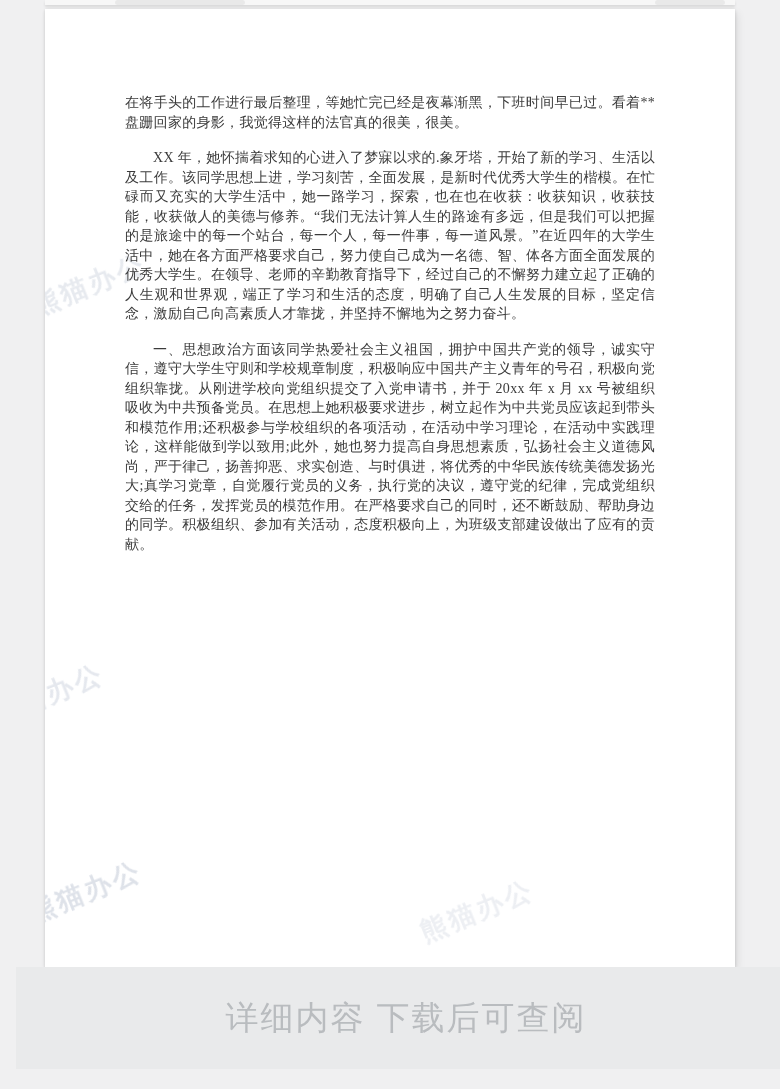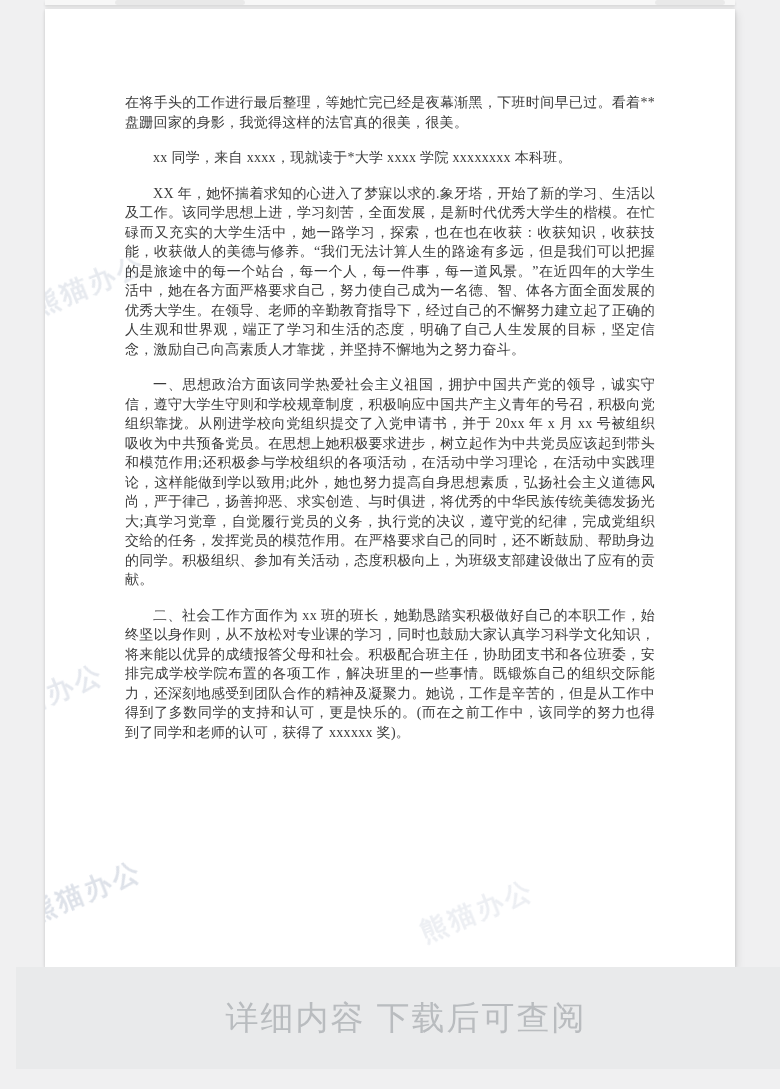--- a/index.html
+++ b/index.html
@@ -113,24 +113,22 @@
 
   <div class="sheet">
 
     <div class="wm wm-b">熊猫办公</div>
     <div class="wm wm-c">熊猫办公</div>
     <div class="wm wm-a">熊猫办公</div>
     <div class="wm wm-d">熊猫办公</div>
 
     <div class="content">
       <p class="para no-indent">在将手头的工作进行最后整理，等她忙完已经是夜幕渐黑，下班时间早已过。看着**盘跚回家的身影，我觉得这样的法官真的很美，很美。</p>
-      <p class="para">xx 同学，来自 xxxx，现就读于*大学 xxxx 学院 xxxxxxxx 本科班。</p>
       <p class="para">XX 年，她怀揣着求知的心进入了梦寐以求的.象牙塔，开始了新的学习、生活以及工作。该同学思想上进，学习刻苦，全面发展，是新时代优秀大学生的楷模。在忙碌而又充实的大学生活中，她一路学习，探索，也在也在收获：收获知识，收获技能，收获做人的美德与修养。“我们无法计算人生的路途有多远，但是我们可以把握的是旅途中的每一个站台，每一个人，每一件事，每一道风景。”在近四年的大学生活中，她在各方面严格要求自己，努力使自己成为一名德、智、体各方面全面发展的优秀大学生。在领导、老师的辛勤教育指导下，经过自己的不懈努力建立起了正确的人生观和世界观，端正了学习和生活的态度，明确了自己人生发展的目标，坚定信念，激励自己向高素质人才靠拢，并坚持不懈地为之努力奋斗。</p>
       <p class="para">一、思想政治方面该同学热爱社会主义祖国，拥护中国共产党的领导，诚实守信，遵守大学生守则和学校规章制度，积极响应中国共产主义青年的号召，积极向党组织靠拢。从刚进学校向党组织提交了入党申请书，并于 20xx 年 x 月 xx 号被组织吸收为中共预备党员。在思想上她积极要求进步，树立起作为中共党员应该起到带头和模范作用;还积极参与学校组织的各项活动，在活动中学习理论，在活动中实践理论，这样能做到学以致用;此外，她也努力提高自身思想素质，弘扬社会主义道德风尚，严于律己，扬善抑恶、求实创造、与时俱进，将优秀的中华民族传统美德发扬光大;真学习党章，自觉履行党员的义务，执行党的决议，遵守党的纪律，完成党组织交给的任务，发挥党员的模范作用。在严格要求自己的同时，还不断鼓励、帮助身边的同学。积极组织、参加有关活动，态度积极向上，为班级支部建设做出了应有的贡献。</p>
-      <p class="para">二、社会工作方面作为 xx 班的班长，她勤恳踏实积极做好自己的本职工作，始终坚以身作则，从不放松对专业课的学习，同时也鼓励大家认真学习科学文化知识，将来能以优异的成绩报答父母和社会。积极配合班主任，协助团支书和各位班委，安排完成学校学院布置的各项工作，解决班里的一些事情。既锻炼自己的组织交际能力，还深刻地感受到团队合作的精神及凝聚力。她说，工作是辛苦的，但是从工作中得到了多数同学的支持和认可，更是快乐的。(而在之前工作中，该同学的努力也得到了同学和老师的认可，获得了 xxxxxx 奖)。</p>
     </div>
   </div>
 
   <div class="footer">
     <div class="caption">详细内容 下载后可查阅</div>
   </div>
 
 </div>
 
 </body></html>

